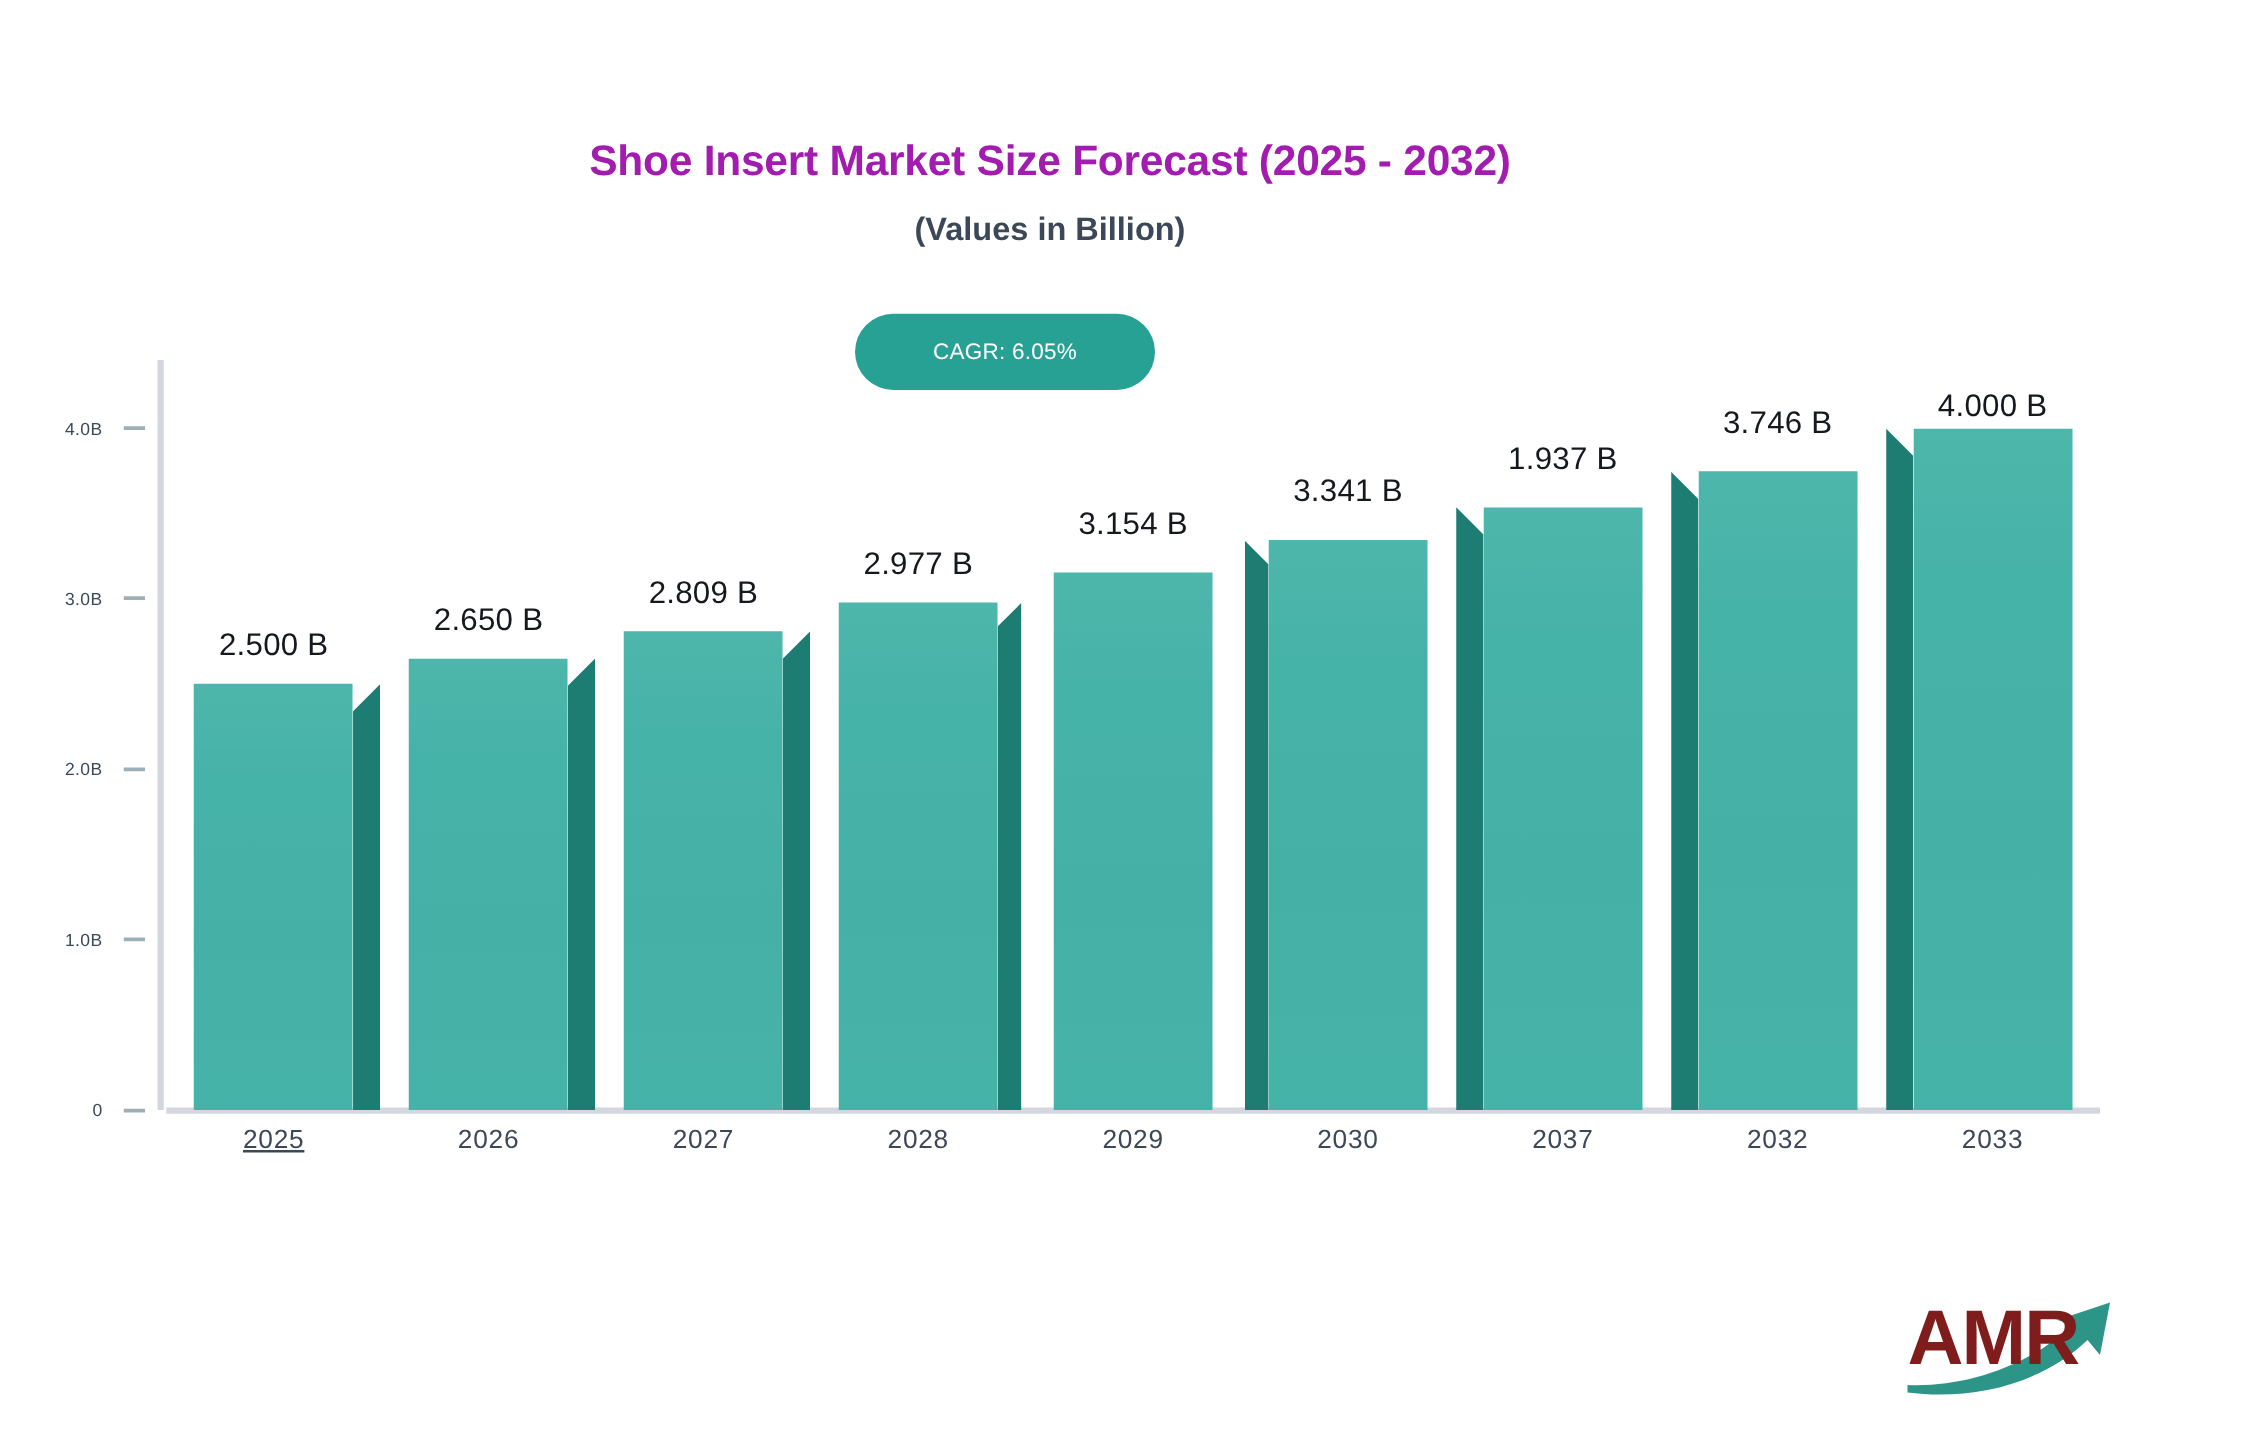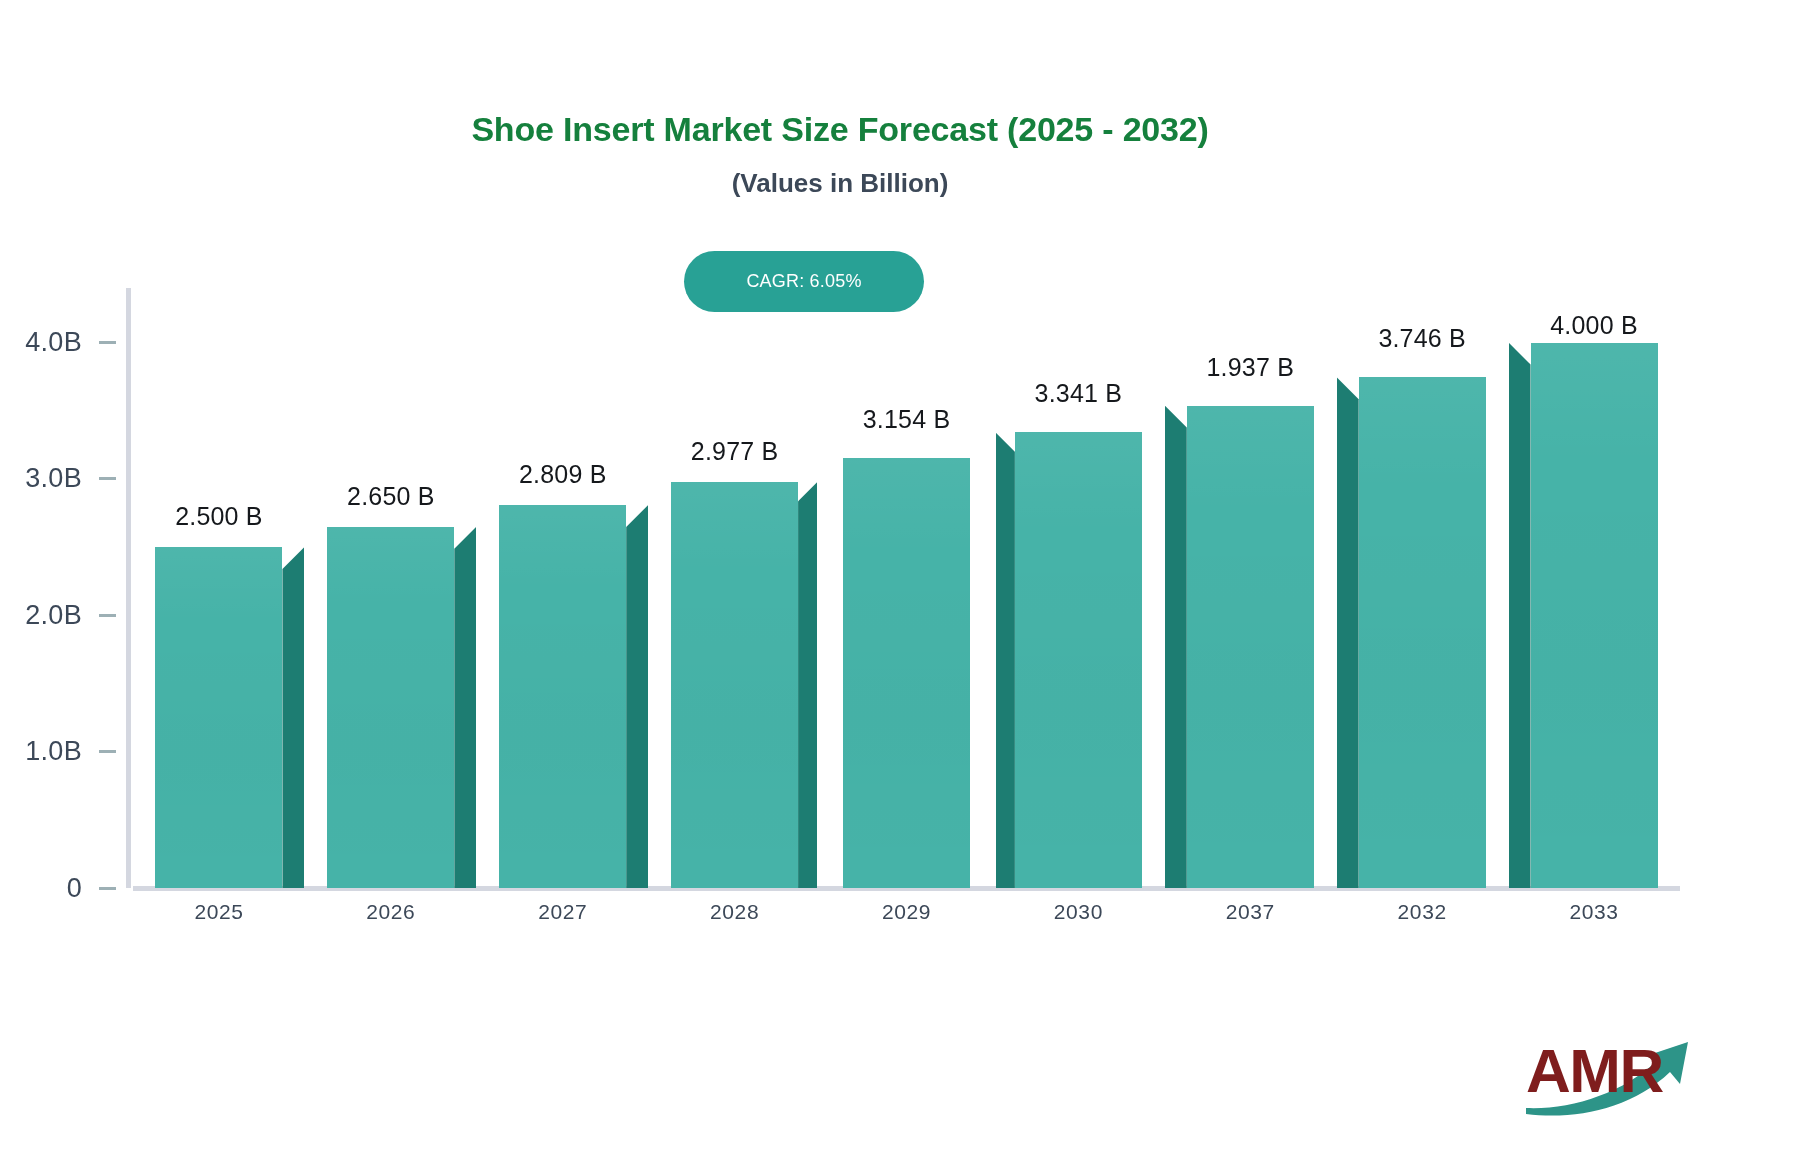--- a/index.html
+++ b/index.html
@@ -23,21 +23,21 @@
   #title-block {
     position: absolute;
     top: 110px;
     left: 0;
     width: 1680px;
     text-align: center;
   }
   #chart-title {
     font-size: 34px;
     font-weight: bold;
-    color: #15803d;
+    color: #a21caf;
     letter-spacing: -0.2px;
     white-space: nowrap;
   }
   #chart-subtitle {
     margin-top: 19px;
     font-size: 26px;
     font-weight: bold;
     color: #3c4858;
     white-space: nowrap;
   }
@@ -96,21 +96,21 @@
   .ytick-row {
     position: absolute;
     right: 0;
     height: 0;
     display: flex;
     align-items: center;
     justify-content: flex-end;
     white-space: nowrap;
   }
   .ytick-label {
-    font-size: 27px;
+    font-size: 14px;
     color: #3c4858;
     letter-spacing: 0.3px;
   }
   .ytick-dash {
     display: inline-block;
     width: 17px;
     height: 3px;
     background: #9db0b5;
     margin-left: 17px;
     margin-right: 17px;
@@ -263,21 +263,21 @@
         <div class="bar-label" style="left: -64.0556px; bottom: 534.818px;">3.746 B</div>
       </div>
       <div class="bar-slot" style="left: 1375.11px; width: 171.889px;">
         <div class="bar-side" style="height: 545.455px; width: 22px; left: 0.444444px; clip-path: polygon(0px 0px, 100% 4.033%, 100% 100%, 0px 100%);"></div>
         <div class="bar-face" style="left: 22.4444px; width: 127px; height: 545.455px;"></div>
         <div class="bar-label" style="left: -64.0556px; bottom: 548px; text-align: center;">4.000 B</div>
       </div>
     </div>
 
   <div id="x-axis">
-      <div class="xtick" style="left: -14.0556px;">2025</div>
+      <div class="xtick" style="left: -14.0556px; text-decoration: underline;">2025</div>
       <div class="xtick" style="left: 157.833px;">2026</div>
       <div class="xtick" style="left: 329.722px;">2027</div>
       <div class="xtick" style="left: 501.611px;">2028</div>
       <div class="xtick" style="left: 673.5px;">2029</div>
       <div class="xtick" style="left: 845.389px;">2030</div>
       <div class="xtick" style="left: 1017.28px;">2037</div>
       <div class="xtick" style="left: 1189.17px;">2032</div>
       <div class="xtick" style="left: 1361.06px;">2033</div>
     </div>
 

